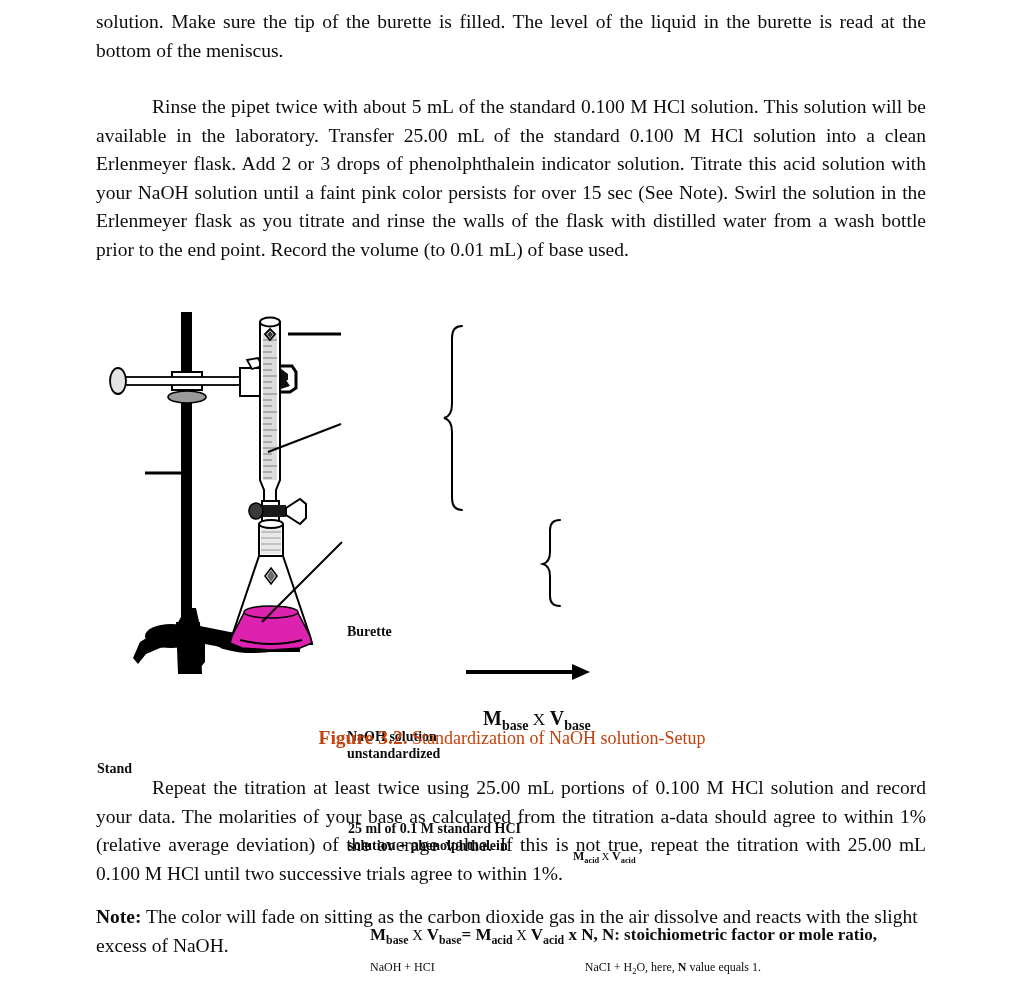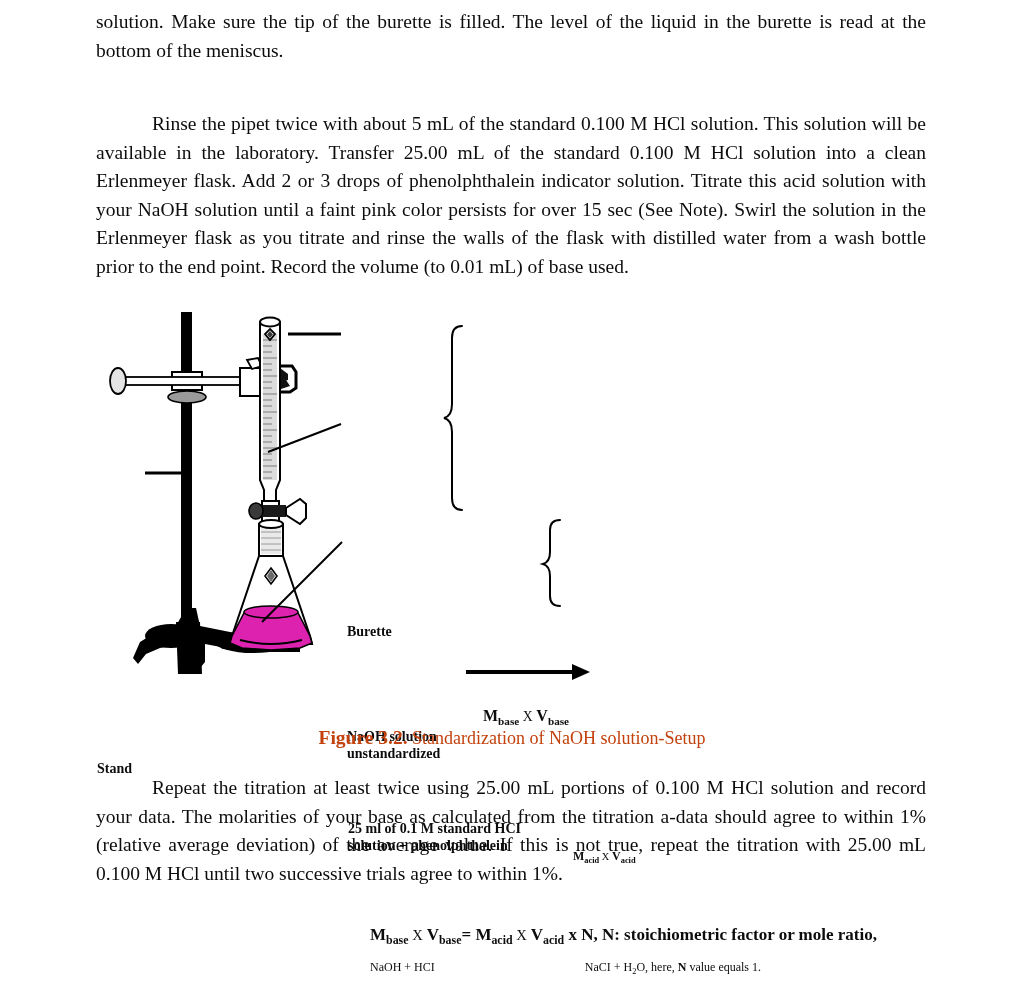--- a/index.html
+++ b/index.html
@@ -26,21 +26,21 @@
     font-size: 19.5px;
     line-height: 28.6px;
     text-align: justify;
     text-justify: inter-word;
     color: #0c0c0c;
   }
   .indent {
     text-indent: 56px;
   }
   .p1 { left: 96px; top: 8px;  width: 830px; }
-  .p2 { left: 96px; top: 110px; width: 830px; }
+  .p2 { left: 96px; top: 93px; width: 830px; }
   .p3 { left: 96px; top: 774px; width: 830px; }
   .p4 { left: 96px; top: 903px; width: 830px; text-align: left; }
   b.note-lead { font-weight: bold; }
 
   
   .figure {
     position: absolute;
     left: 0;
     top: 296px;
     width: 1024px;
@@ -61,21 +61,21 @@
   .lbl-burette  { left: 347px; top: 327px; }
   .lbl-naoh     { left: 347px; top: 432px; }
   .lbl-hcl      { left: 348px; top: 524px; }
 
   .eqn {
     position: absolute;
     font-family: "Liberation Serif", "DejaVu Serif", serif;
     color: #0c0c0c;
     white-space: nowrap;
   }
-  .eq-base  { left: 483px; top: 411px; font-size: 16px; font-weight: bold; }
+  .eq-base  { left: 483px; top: 411px; font-size: 20px; font-weight: bold; }
   .eq-acid  { left: 573px; top: 553px; font-size: 12px; font-weight: bold; }
   .eq-main  { left: 370px; top: 629px; font-size: 17px; font-weight: bold; }
   .eq-rxn   { left: 370px; top: 664px; font-size: 12px; font-weight: normal; text-align: center; }
 
   .eqn sub { font-size: 0.70em; font-weight: bold; }
   .eq-rxn sub { font-weight: normal; }
   .x-sym { font-weight: normal; font-size: 0.86em; }
 
   .caption {
     position: absolute;
@@ -240,14 +240,15 @@
 
     <div class="eqn eq-main"><span>M</span><sub>base</sub><span class="x-sym"> </span><span class="x-sym">X</span><span> </span><span>V</span><sub>base</sub><span>=</span><span> </span><span>M</span><sub>acid</sub><span class="x-sym"> </span><span class="x-sym">X</span><span> </span><span>V</span><sub>acid</sub><span> x N, N: stoichiometric factor or mole ratio,</span></div>
 
     <div class="eqn eq-rxn"><span>NaOH  +  HCI</span><span style="display:inline-block;width:150px"></span><span>NaCI  +  H</span><sub>2</sub><span>O, here, </span><b>N</b><span> value equals 1.</span></div>
   </div>
 
   <div class="caption"><span class="cap-label">Figure 3.2.</span><span> Standardization of NaOH solution-Setup</span></div>
 
   <div class="para p3 indent">Repeat the titration at least twice using 25.00 mL portions of 0.100 M HCl solution and record your data. The molarities of your base as calculated from the titration a-data should agree to within 1% (relative average deviation) of the average value. If this is not true, repeat the titration with 25.00 mL 0.100 M HCl until two successive trials agree to within 1%.</div>
 
+  <div class="para p4"><b class="note-lead">Note:</b><span> The color will fade on sitting as the carbon dioxide gas in the air dissolve and reacts with the slight excess of NaOH.</span></div>
 
 </div>
 
 </body></html>

